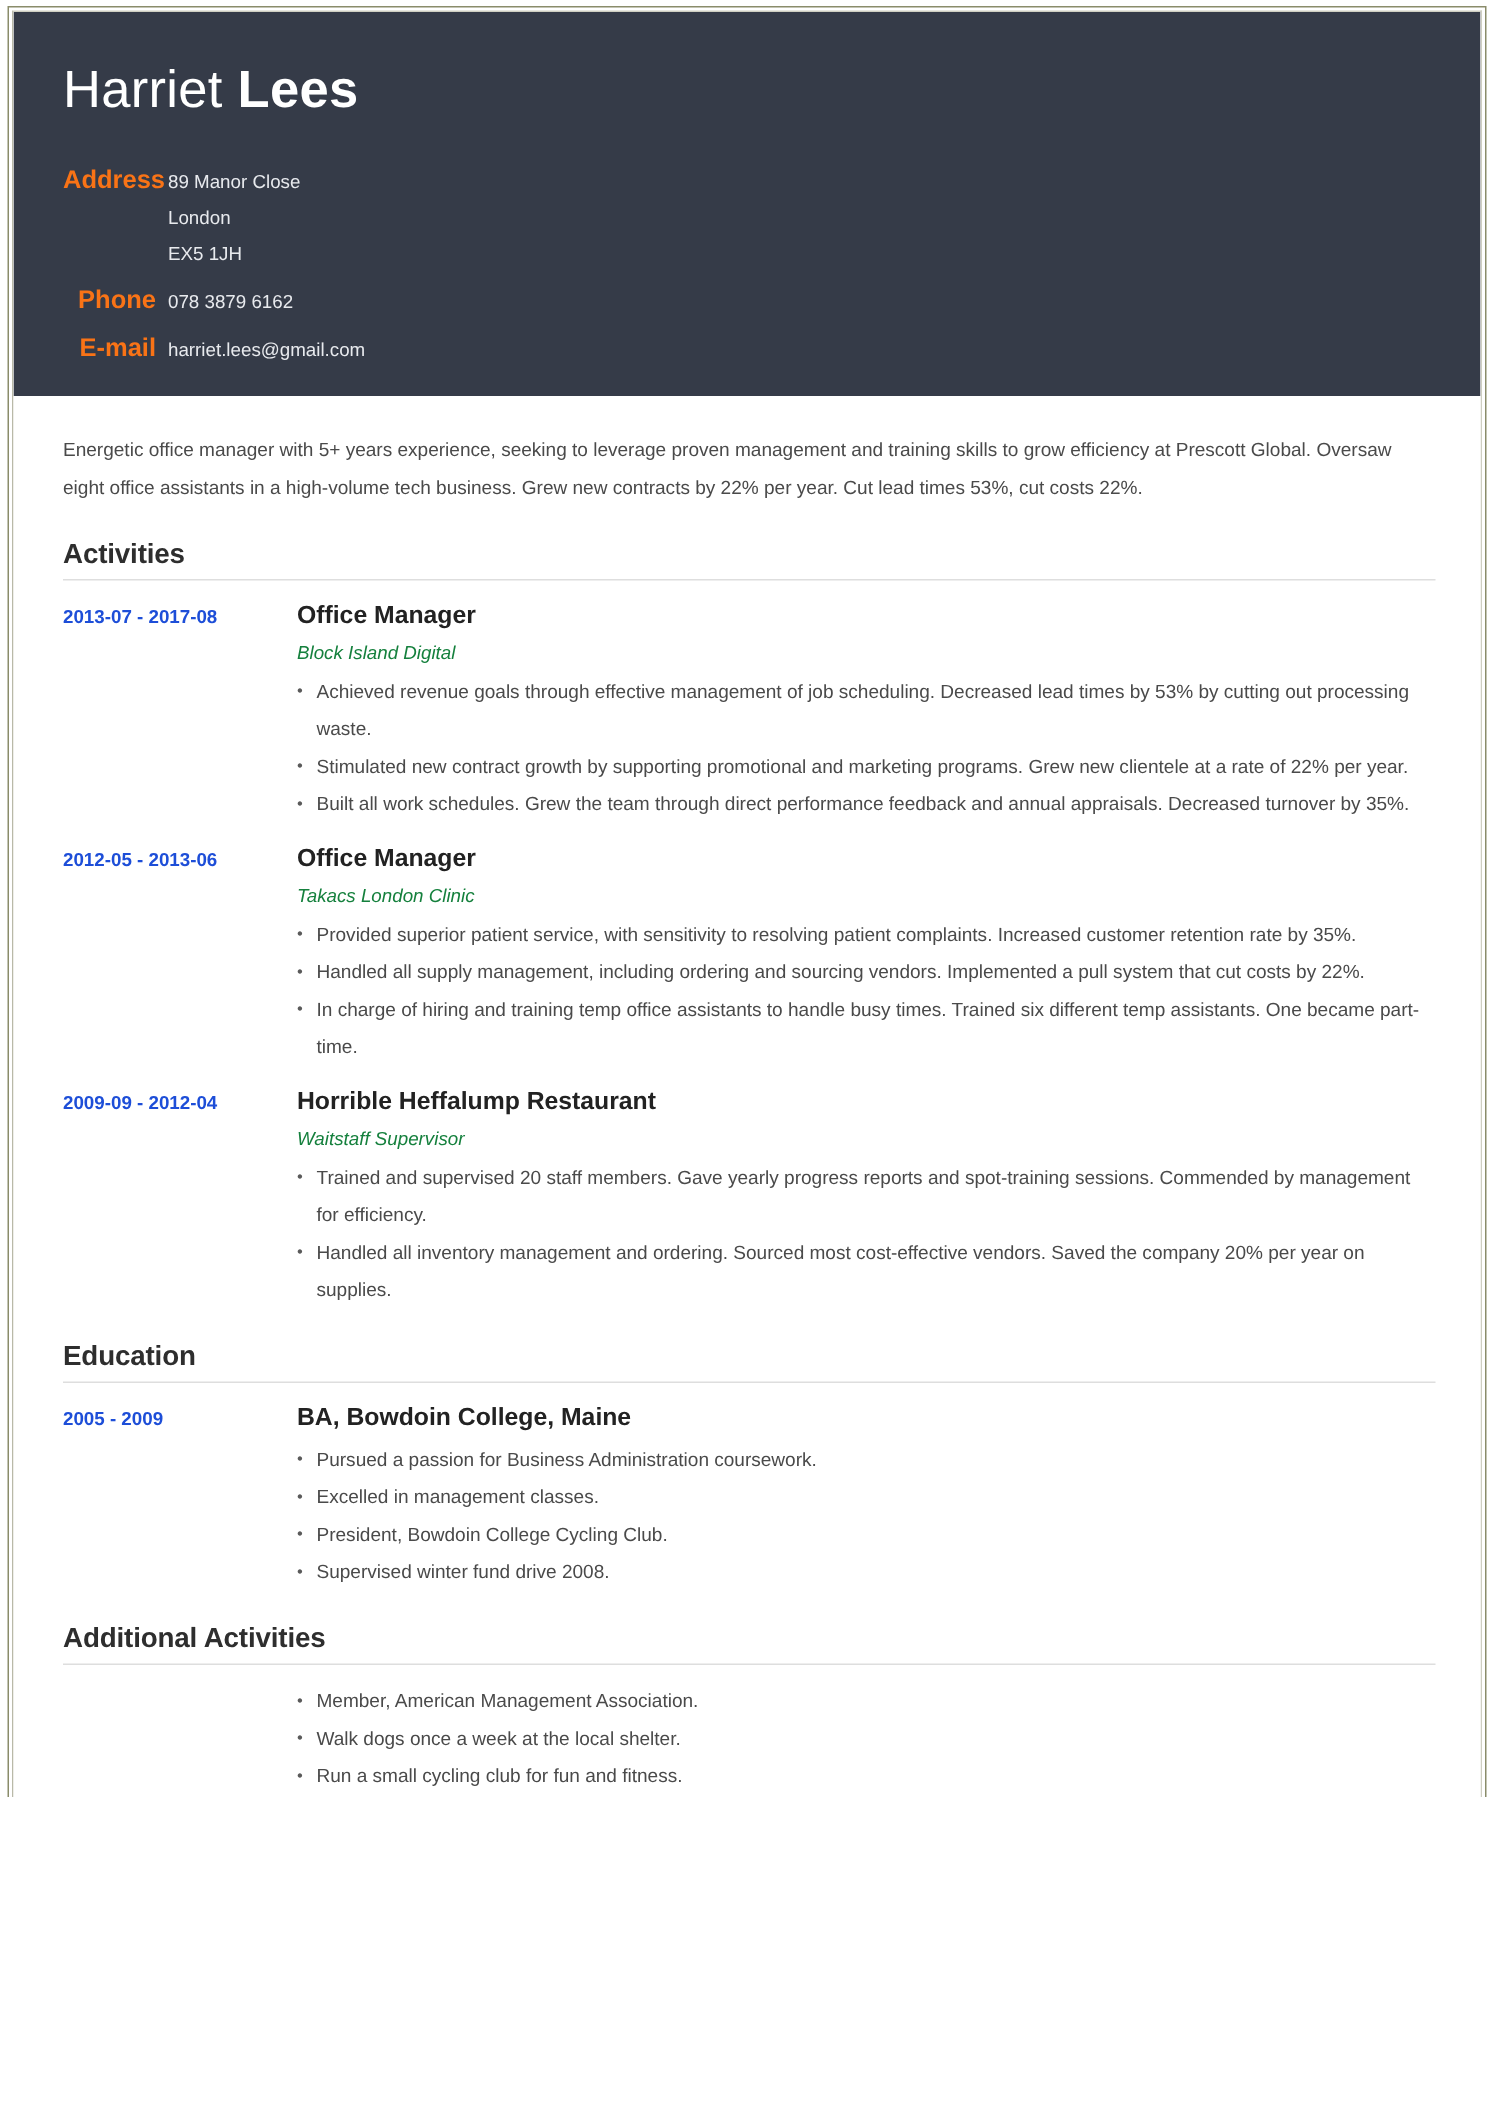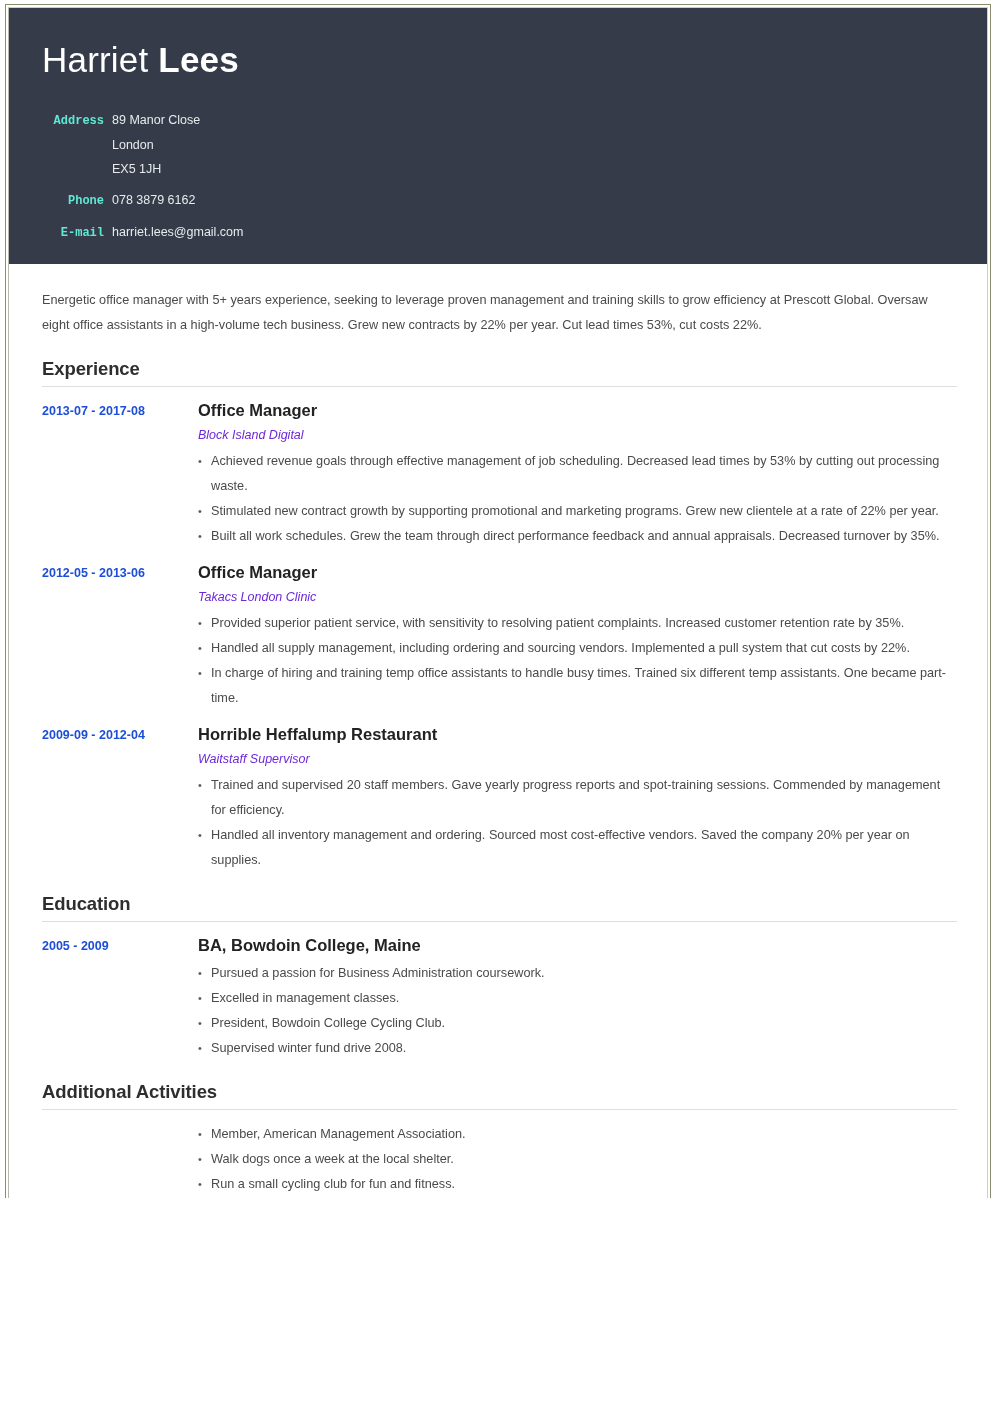--- a/index.html
+++ b/index.html
@@ -86,25 +86,24 @@
     align-items: baseline;
     margin-bottom: 9px;
   }
   .contact-row.tight {
     margin-bottom: 2px;
   }
   .contact-label {
     width: 62px;
     flex: 0 0 62px;
     text-align: right;
-    font-size: 12px;
-    font-weight: 700;
-    color: #5eead4;
+    font-size: 17px;
+    font-weight: 700;
+    color: #f97316;
     line-height: 22px;
-    font-family: Liberation Mono, monospace;
   }
   .contact-value {
     margin-left: 8px;
     font-size: 12.5px;
     color: #e8eaee;
     line-height: 22px;
     font-weight: 400;
   }
 
   
@@ -156,21 +155,21 @@
   .entry-title {
     font-size: 16.5px;
     font-weight: 700;
     color: #222222;
     line-height: 22px;
     margin: 0 0 5px 0;
   }
   .entry-sub {
     font-size: 12.5px;
     font-style: italic;
-    color: #6d28d9;
+    color: #15803d;
     line-height: 18px;
     margin: 0 0 5px 0;
   }
   ul.bullets {
     list-style: none;
     margin: 0;
     padding: 0;
   }
   ul.bullets li {
     position: relative;
@@ -225,21 +224,21 @@
             <div class="contact-label">E-mail</div>
             <div class="contact-value">harriet.lees@gmail.com</div>
           </div>
         </div>
     </div>
 
     <div class="body">
       <div class="summary">Energetic office manager with 5+ years experience, seeking to leverage proven management and training skills to grow efficiency at Prescott Global. Oversaw eight office assistants in a high-volume tech business. Grew new contracts by 22% per year. Cut lead times 53%, cut costs 22%.</div>
       <div id="sections-root">
           <div class="section">
-            <h2 class="section-title">Experience</h2>
+            <h2 class="section-title">Activities</h2>
             <div class="section-rule"></div>
             <div class="entry">
               <div class="entry-date">2013-07 - 2017-08</div>
               <div class="entry-main">
                 <div class="entry-title">Office Manager</div>
                 <div class="entry-sub">Block Island Digital</div>
                 <ul class="bullets">
                   <li>Achieved revenue goals through effective management of job scheduling. Decreased lead times by 53% by cutting out processing waste.</li>
                   <li>Stimulated new contract growth by supporting promotional and marketing programs. Grew new clientele at a rate of 22% per year.</li>
                   <li>Built all work schedules. Grew the team through direct performance feedback and annual appraisals. Decreased turnover by 35%.</li>

